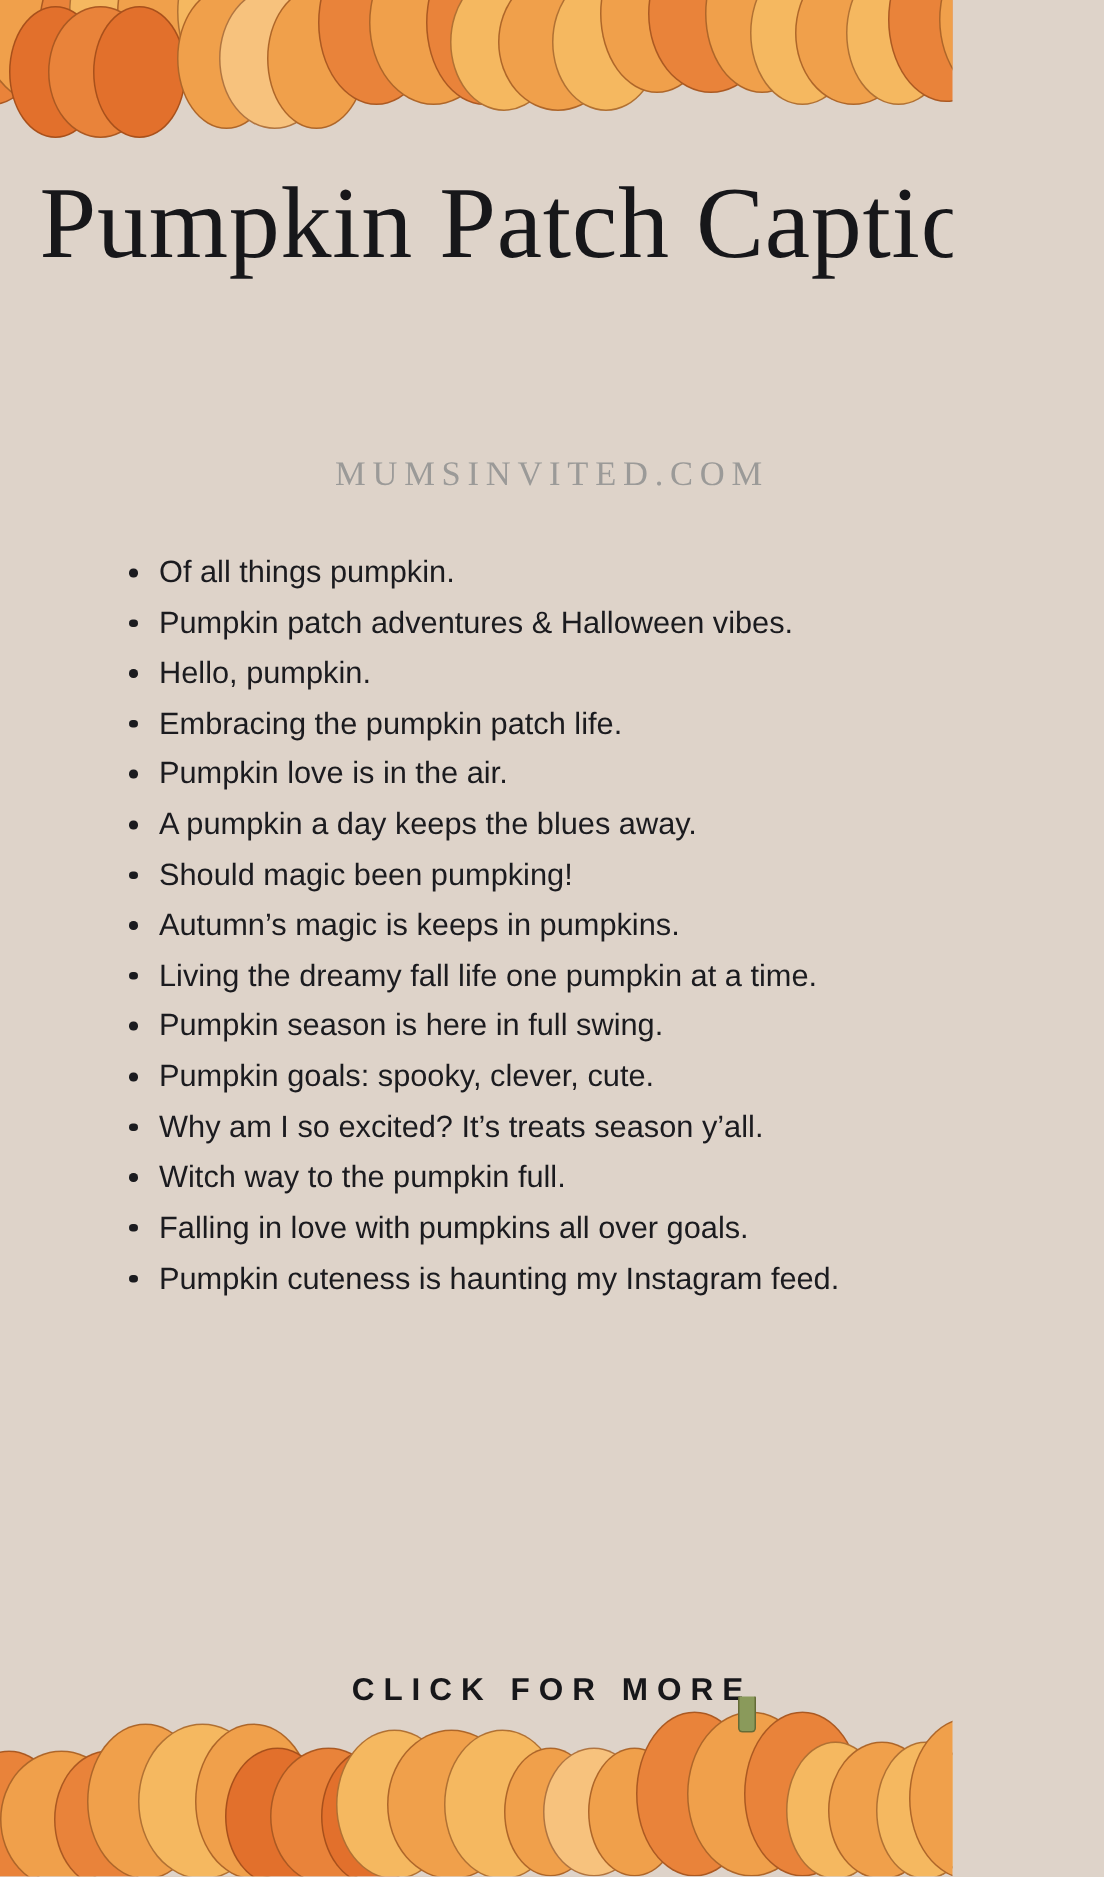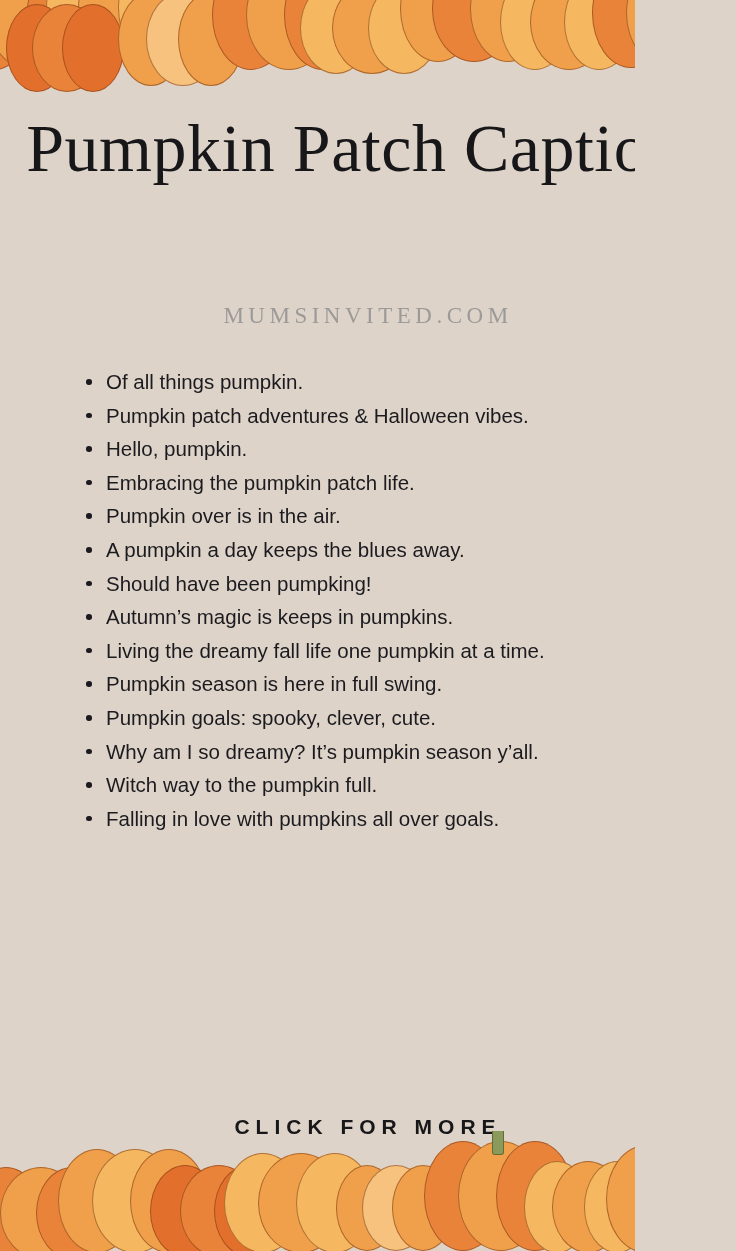--- a/index.html
+++ b/index.html
@@ -195,30 +195,31 @@
   </div>
 
   <div class="title">Pumpkin Patch Captions</div>
   <div class="subtitle">MUMSINVITED.COM</div>
 
   <ul class="caption-list">
     <li>Of all things pumpkin.</li>
     <li>Pumpkin patch adventures &amp; Halloween vibes.</li>
     <li>Hello, pumpkin.</li>
     <li>Embracing the pumpkin patch life.</li>
-    <li>Pumpkin over is in the air.</li>
+    <li>Pumpkin love is in the air.</li>
     <li>A pumpkin a day keeps the blues away.</li>
-    <li>Should have been pumpking!</li>
+    <li>Should magic been pumpking!</li>
     <li>Autumn’s magic is keeps in pumpkins.</li>
     <li>Living the dreamy fall life one pumpkin at a time.</li>
     <li>Pumpkin season is here in full swing.</li>
     <li>Pumpkin goals: spooky, clever, cute.</li>
-    <li>Why am I so dreamy? It’s pumpkin season y’all.</li>
+    <li>Why am I so excited? It’s treats season y’all.</li>
     <li>Witch way to the pumpkin full.</li>
     <li>Falling in love with pumpkins all over goals.</li>
+    <li>Pumpkin cuteness is haunting my Instagram feed.</li>
   </ul>
 
   <div class="cta">CLICK FOR MORE</div>
 
   <div class="pumpkin-border bottom">
 
     <div class="pumpkin" style="left:-30px; top:36px; width:140px; height:92px;">
       <div class="lobe" style="left:0px; width:72px; height:92px; background:#e9833a;"></div>
       <div class="lobe" style="left:30px; width:82px; height:92px; background:#f0a04b;"></div>
       <div class="lobe" style="left:66px; width:72px; height:92px; background:#e9833a;"></div>

